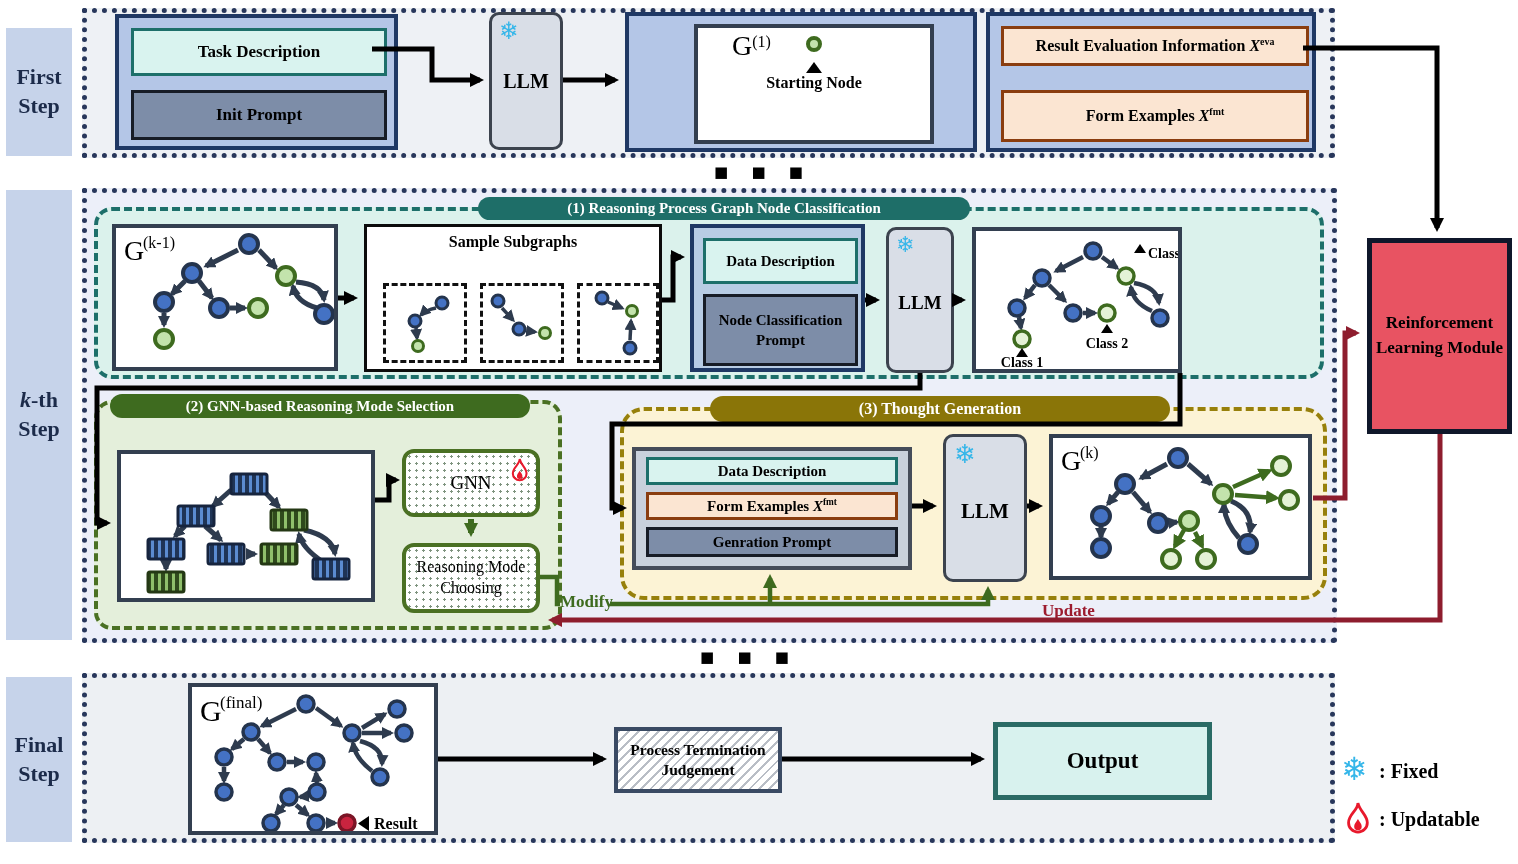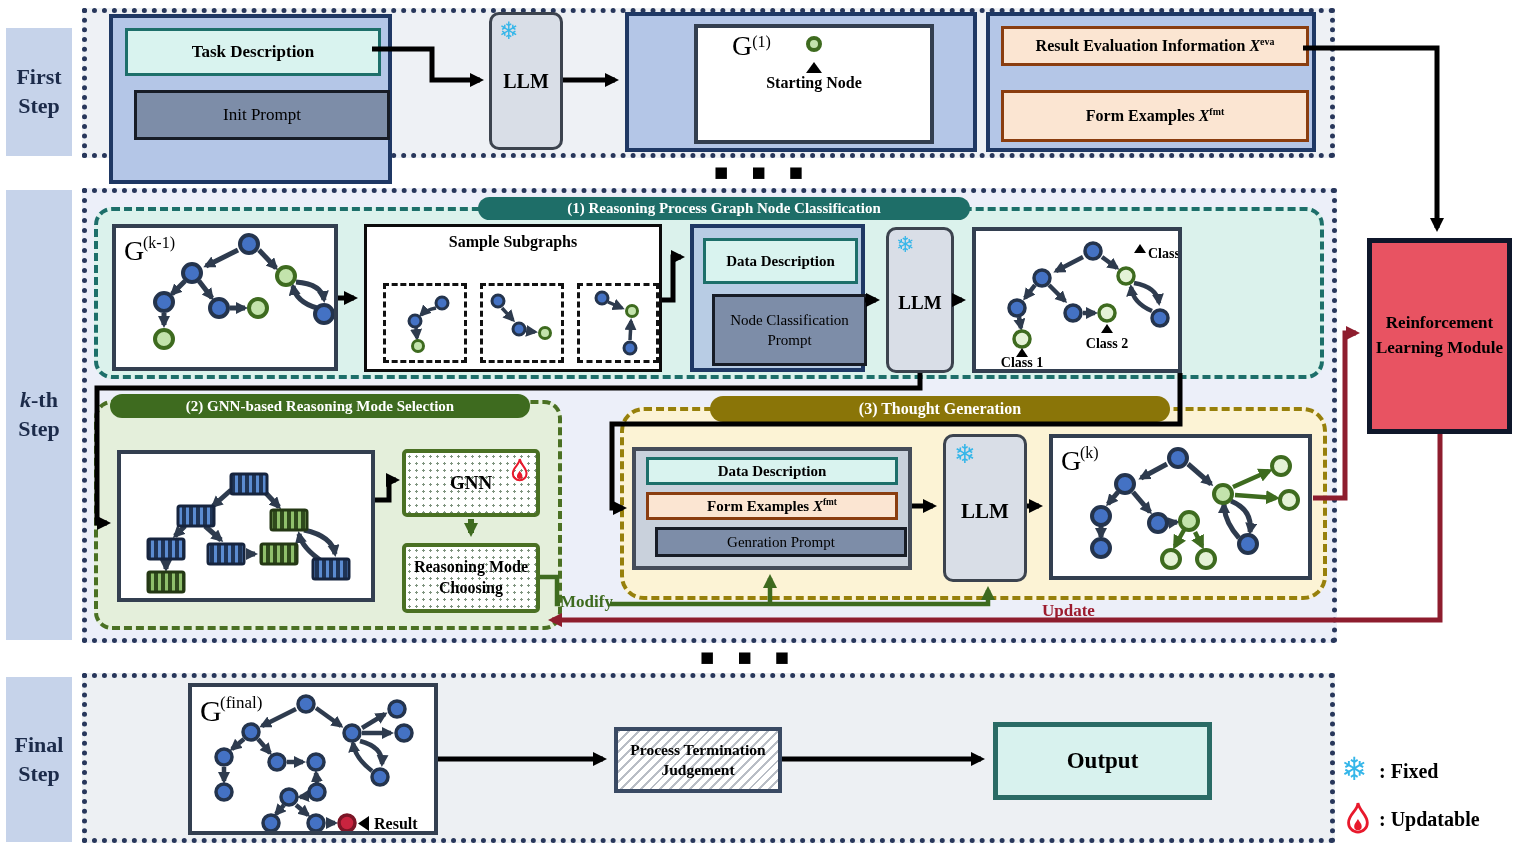--- a/index.html
+++ b/index.html
@@ -4,29 +4,29 @@
 <style>
   html,body{margin:0;padding:0;background:#fff;}
   #stage{position:relative;width:1518px;height:864px;background:#fff;overflow:hidden;
          font-family:"Liberation Serif","DejaVu Serif",serif;}
   .abs{position:absolute;box-sizing:border-box;}
   .ctr{display:flex;align-items:center;justify-content:center;text-align:center;}
   .steplabel{background:#C6D3EA;color:#1C2B4A;font-weight:bold;font-size:22px;line-height:1.3;}
   .rowbox{border:5px dotted #28375B;background:#EEF1F5;}
   .navybox{background:#B4C6E7;border:4px solid #1F3864;}
   .mint{background:#D9F3EF;border:3px solid #1D6F6A;font-weight:bold;color:#000;}
-  .slate{background:#7D8DA8;border:3px solid #171C26;font-weight:normal;color:#000;margin-left:9px;}
+  .slate{background:#7D8DA8;border:3px solid #171C26;font-weight:bold;color:#000;}
   .peach{background:#FBE5D2;border:3px solid #8A3D0F;font-weight:bold;color:#000;}
   .llm{background:#D9DEE7;border:3.5px solid #3C434E;border-radius:10px;}
   .llmtxt{font-weight:bold;font-size:20px;color:#000;}
   .snow{color:#35B6E9;font-family:"DejaVu Sans",sans-serif;}
   .whitebox{background:#fff;border:4px solid #333F50;}
   .pill{border-radius:13px;color:#fff;font-weight:bold;z-index:4;}
   .dashsec{border-radius:18px;z-index:1;}
-  .dotted-fill{background-color:#fff;background-image:radial-gradient(#7E937E 1.2px,transparent 1.3px);background-size:7px 7px;border:4px solid #4A7023;border-radius:5px;font-weight:bold;color:#000;}
+  .dotted-fill{background-color:#fff;background-image:radial-gradient(#7E937E 1.2px,transparent 1.3px);background-size:7px 7px;border:4px solid #4A7023;border-radius:12px;font-weight:normal;color:#000;}
   .hatch{background-color:#fff;background-image:repeating-linear-gradient(135deg,#B9BEC6 0 2px,transparent 2px 7px);border:4px solid #3A4A63;font-weight:bold;color:#000;}
   .glabel{font-size:28px;color:#000;margin-left:24px;}
   .gsup{font-size:16px;vertical-align:8px;}
   .dots{color:#000;font-family:"DejaVu Sans",sans-serif;font-size:15px;letter-spacing:9px;font-weight:bold;}
   svg{display:block;}
   i{font-style:italic;}
   sup{font-size:0.62em;}
   .var{font-style:italic;}
 </style>
 </head>
@@ -57,21 +57,21 @@
           <rect x="2" width="3" height="22" fill="#8FBF6B"></rect>
         </pattern>
     </defs>
   </svg>
 
   <div class="abs ctr steplabel" style="left:6px;top:28px;width:66px;height:128px">
       <span>First Step</span>
     </div>
   <div class="abs rowbox" style="left:82px;top:8px;width:1253px;height:150px"></div>
 
-  <div class="abs navybox" style="left:109px;top:14px;width:283px;height:170px;z-index:2">
+  <div class="abs navybox" style="left:115px;top:14px;width:283px;height:136px;z-index:2">
     <div class="abs ctr mint" style="left:12px;top:10px;width:256px;height:48px;font-size:17px">
         <span>Task Description</span>
       </div>
     <div class="abs ctr slate" style="left:12px;top:72px;width:256px;height:50px;font-size:17px">
         <span>Init Prompt</span>
       </div>
   </div>
 
   <div class="abs llm" style="left:489px;top:12px;width:74px;height:138px;z-index:2">
     <div class="abs snow" style="left:7px;top:2px;font-size:24px">❄</div>

